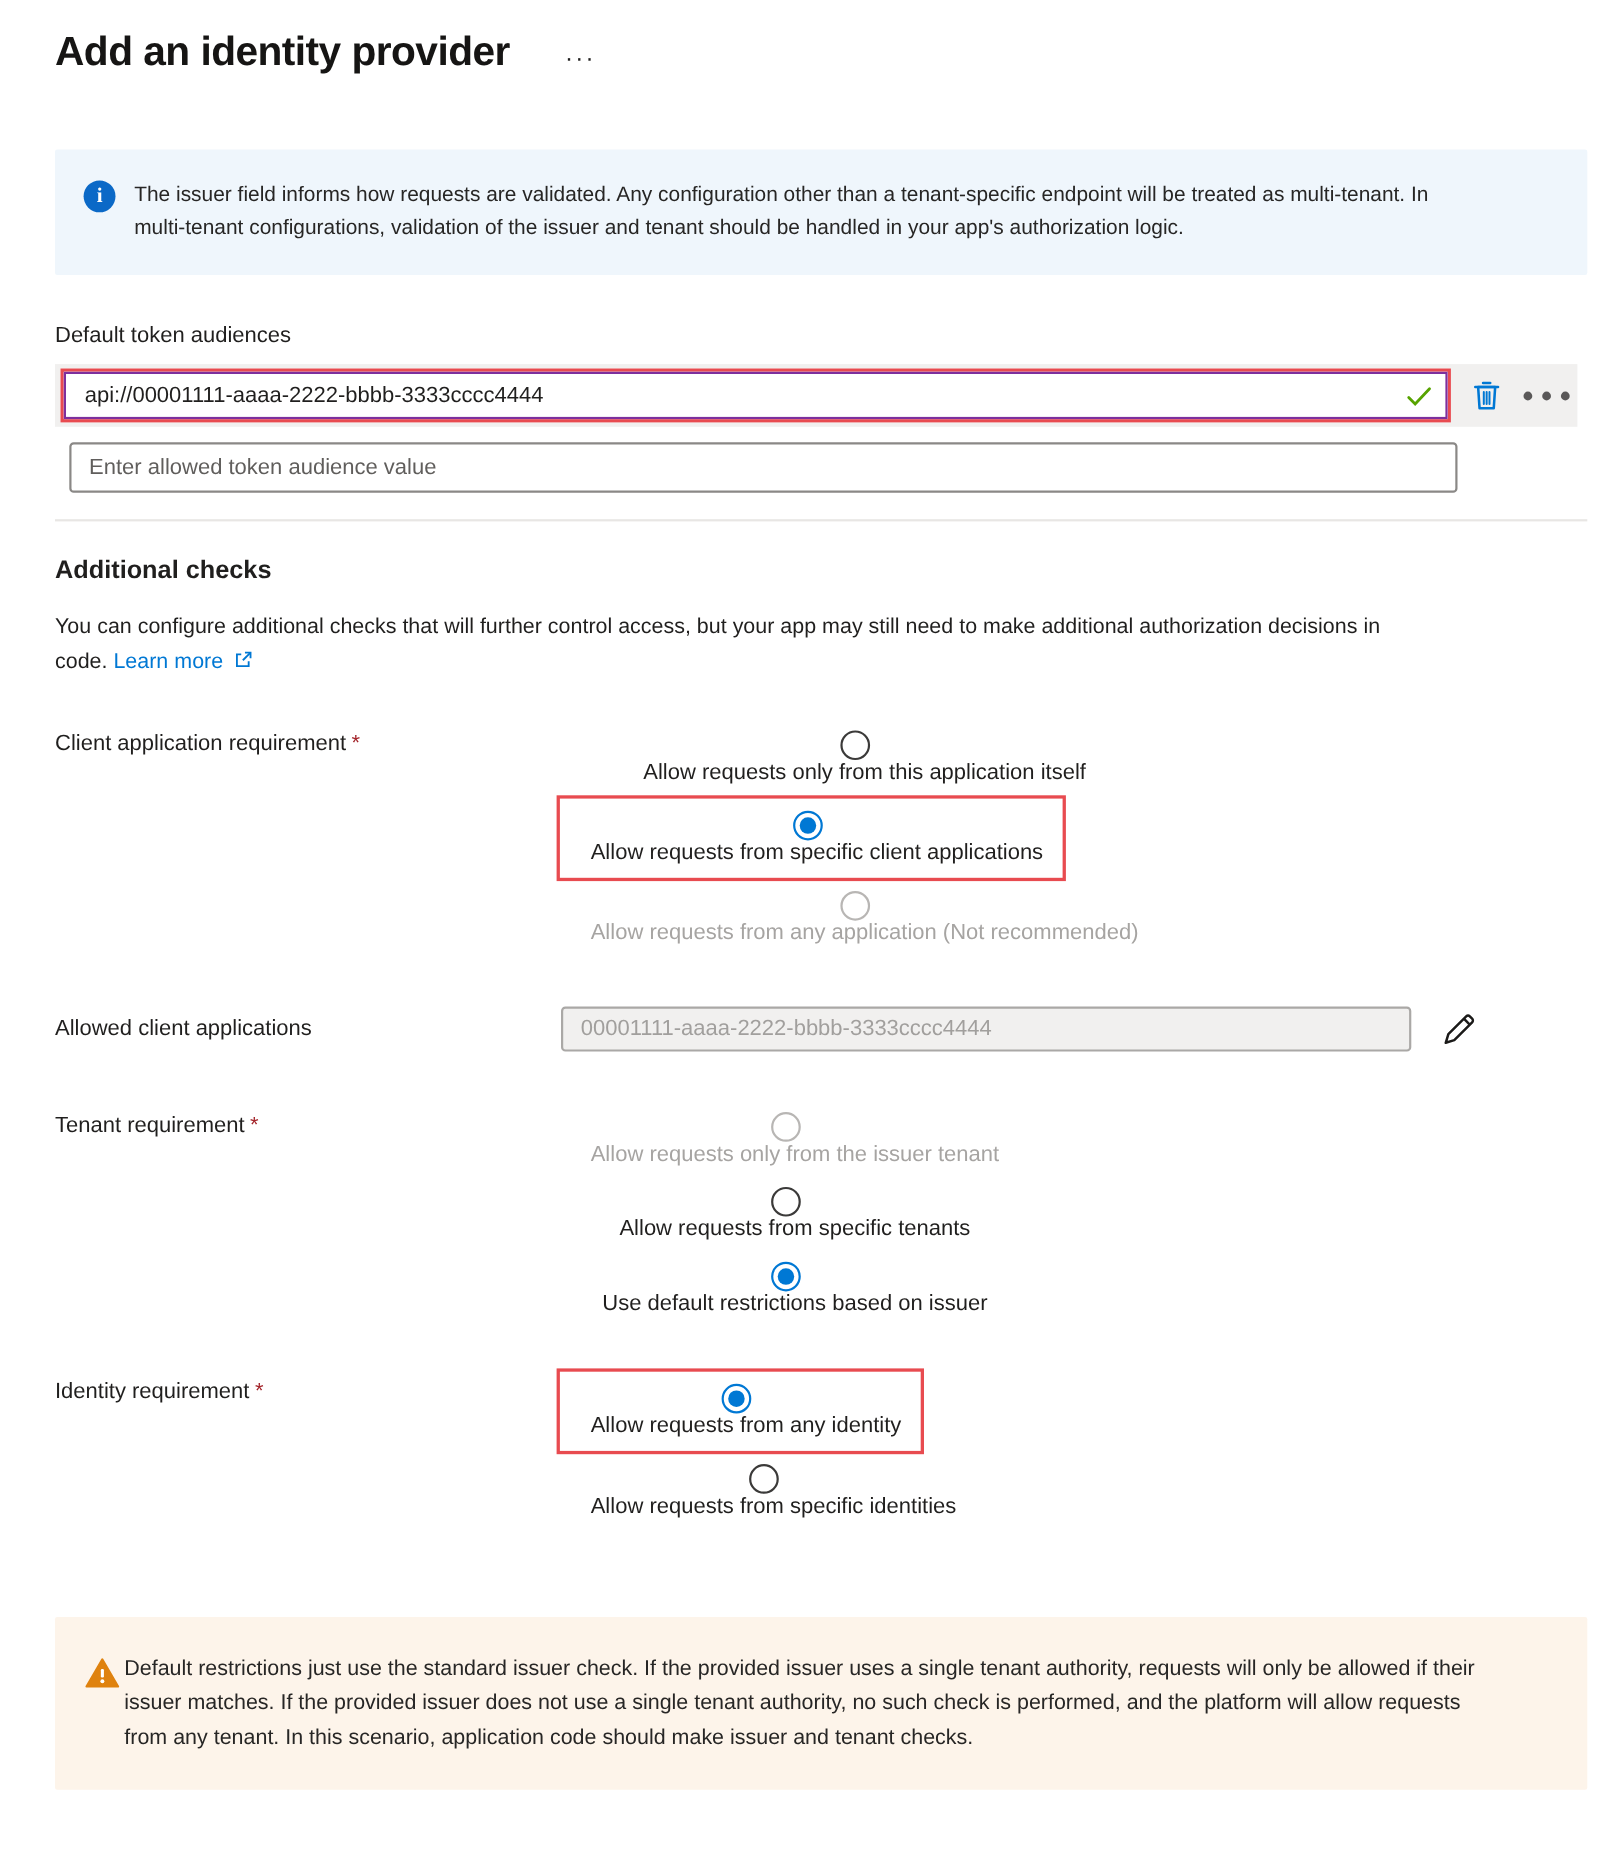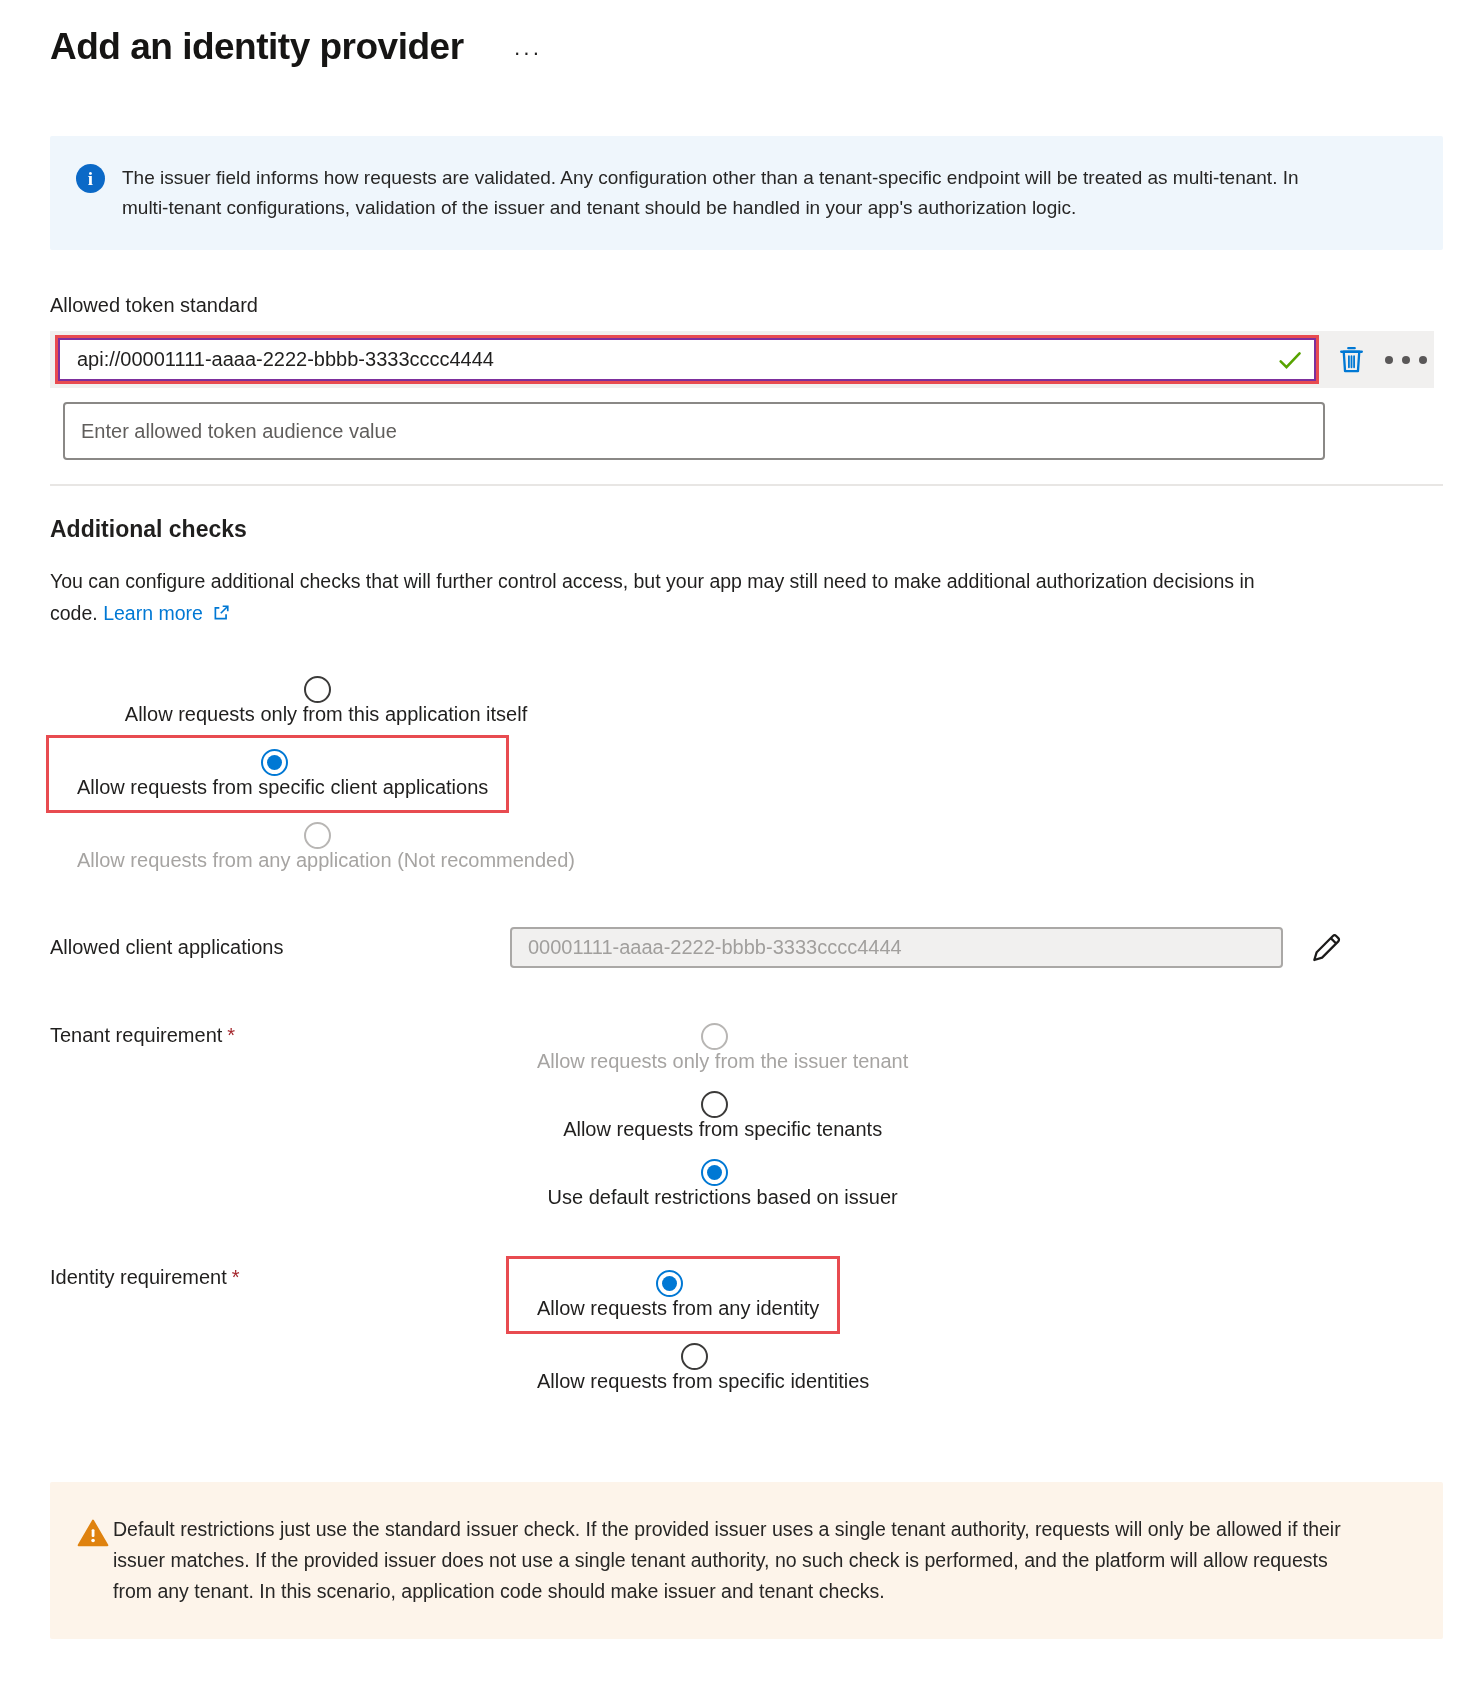--- a/index.html
+++ b/index.html
@@ -42,21 +42,21 @@
     width:1258px; height:43px; border:2px solid #7d2f9d; outline:none;
     font-size:20px; color:#201f1e; padding:0 50px 0 17px;
     font-family:inherit; display:block;
   }
   .check-icon { position:absolute; right:12px; top:8px; }
   .trash-btn { margin-left:17px; cursor:pointer; display:flex; }
   .row-dots { margin-left:18px; display:flex; gap:9px; cursor:pointer; }
   .row-dots i { width:8px; height:8px; border-radius:50%; background:#5a5858; }
 
   .audience-placeholder {
-    display:block; margin:14px 0 0 13px; width:1262px; height:58px;
+    display:block; margin:14px 0 0 13px; width:1262px; height:46px;
     border:2px solid #8a8886; border-radius:4px; font-size:20px;
     padding:0 16px; color:#201f1e; font-family:inherit; outline:none;
   }
   .audience-placeholder::placeholder { color:#605e5c; opacity:1; }
 
   .divider { border:none; border-top:2px solid #e8e6e4; margin-top:24px; }
 
   
   h2 { margin-top:30px; font-size:23px; font-weight:700; color:#201f1e; }
   .desc { margin-top:22px; max-width:1250px; line-height:32px; font-size:19.5px; }
@@ -134,21 +134,21 @@
   <div class="title-row">
     <h1>Add an identity provider</h1>
     <span class="title-dots">···</span>
   </div>
 
   <div class="info-banner">
     <span class="info-icon">i</span>
     <p>The issuer field informs how requests are validated. Any configuration other than a tenant-specific endpoint will be treated as multi-tenant. In multi-tenant configurations, validation of the issuer and tenant should be handled in your app's authorization logic.</p>
   </div>
 
-  <div class="field-label">Allowed token standard</div>
+  <div class="field-label">Default token audiences</div>
 
   <div class="audience-strip">
     <div class="annotated">
       <div class="audience-input-wrap">
         <input type="text" value="api://00001111-aaaa-2222-bbbb-3333cccc4444" style="">
         <span class="check-icon">
           <svg width="28" height="28" viewBox="0 0 24 24">
             <path d="M4 13.2l5 5L20.2 6.4" fill="none" stroke="#57a300" stroke-width="2.2" stroke-linecap="round"></path>
           </svg>
         </span>
@@ -181,20 +181,23 @@
     <span class="ext-icon">
       <svg width="18" height="18" viewBox="0 0 16 16" fill="none" stroke="#0078d4" stroke-width="1.5">
         <path d="M6.5 3.5H3v9.5h9.5V9"></path>
         <path d="M9.5 2h4.5v4.5"></path>
         <path d="M13.8 2.2L7.8 8.2"></path>
       </svg>
     </span>
   </p>
 
   <div class="form-row row-clientapp">
+    <div class="row-label">
+      <span>Client application requirement</span><span class="req">*</span>
+    </div>
     <div class="options">
       <label class="opt">
         <span class="radio"></span>
         <span class="opt-text">Allow requests only from this application itself</span>
       </label>
       <div class="hl">
         <label class="opt">
           <span class="radio sel"></span>
           <span class="opt-text">Allow requests from specific client applications</span>
         </label>

